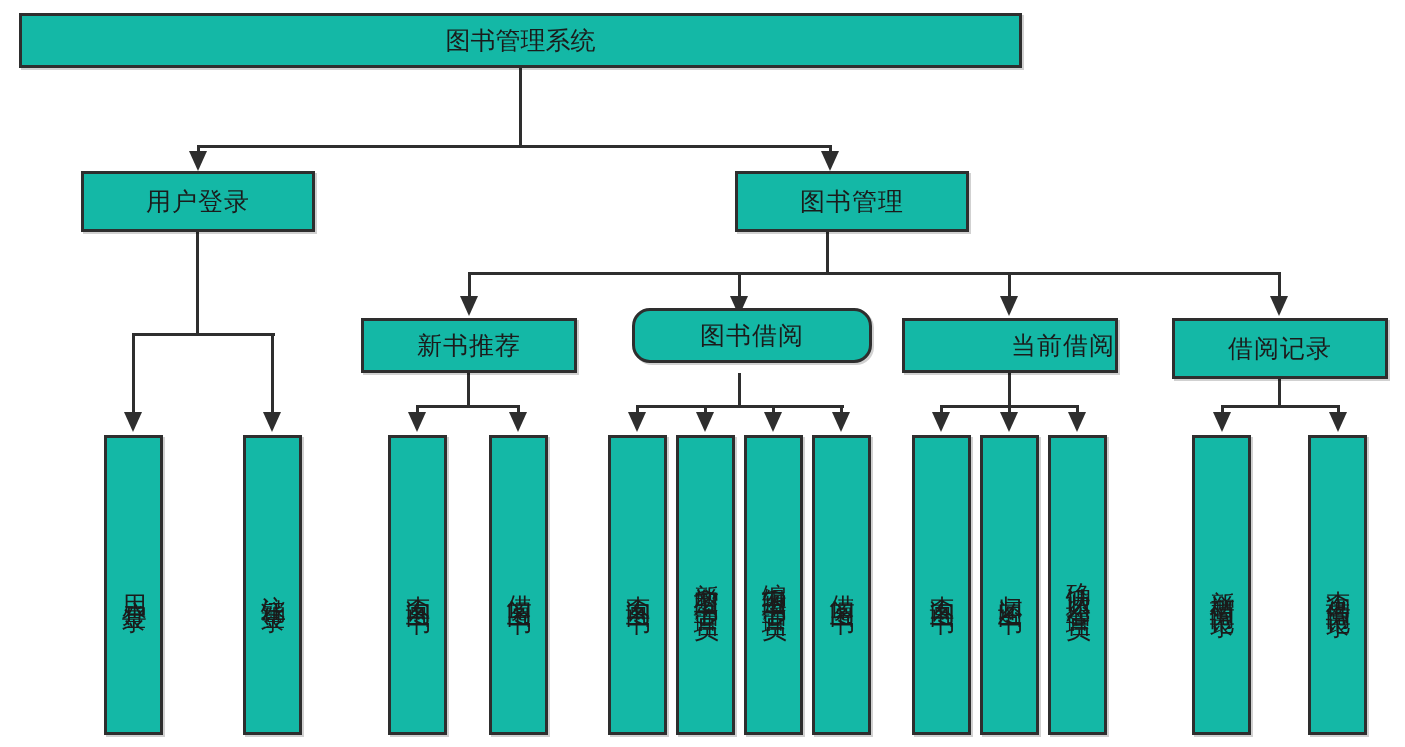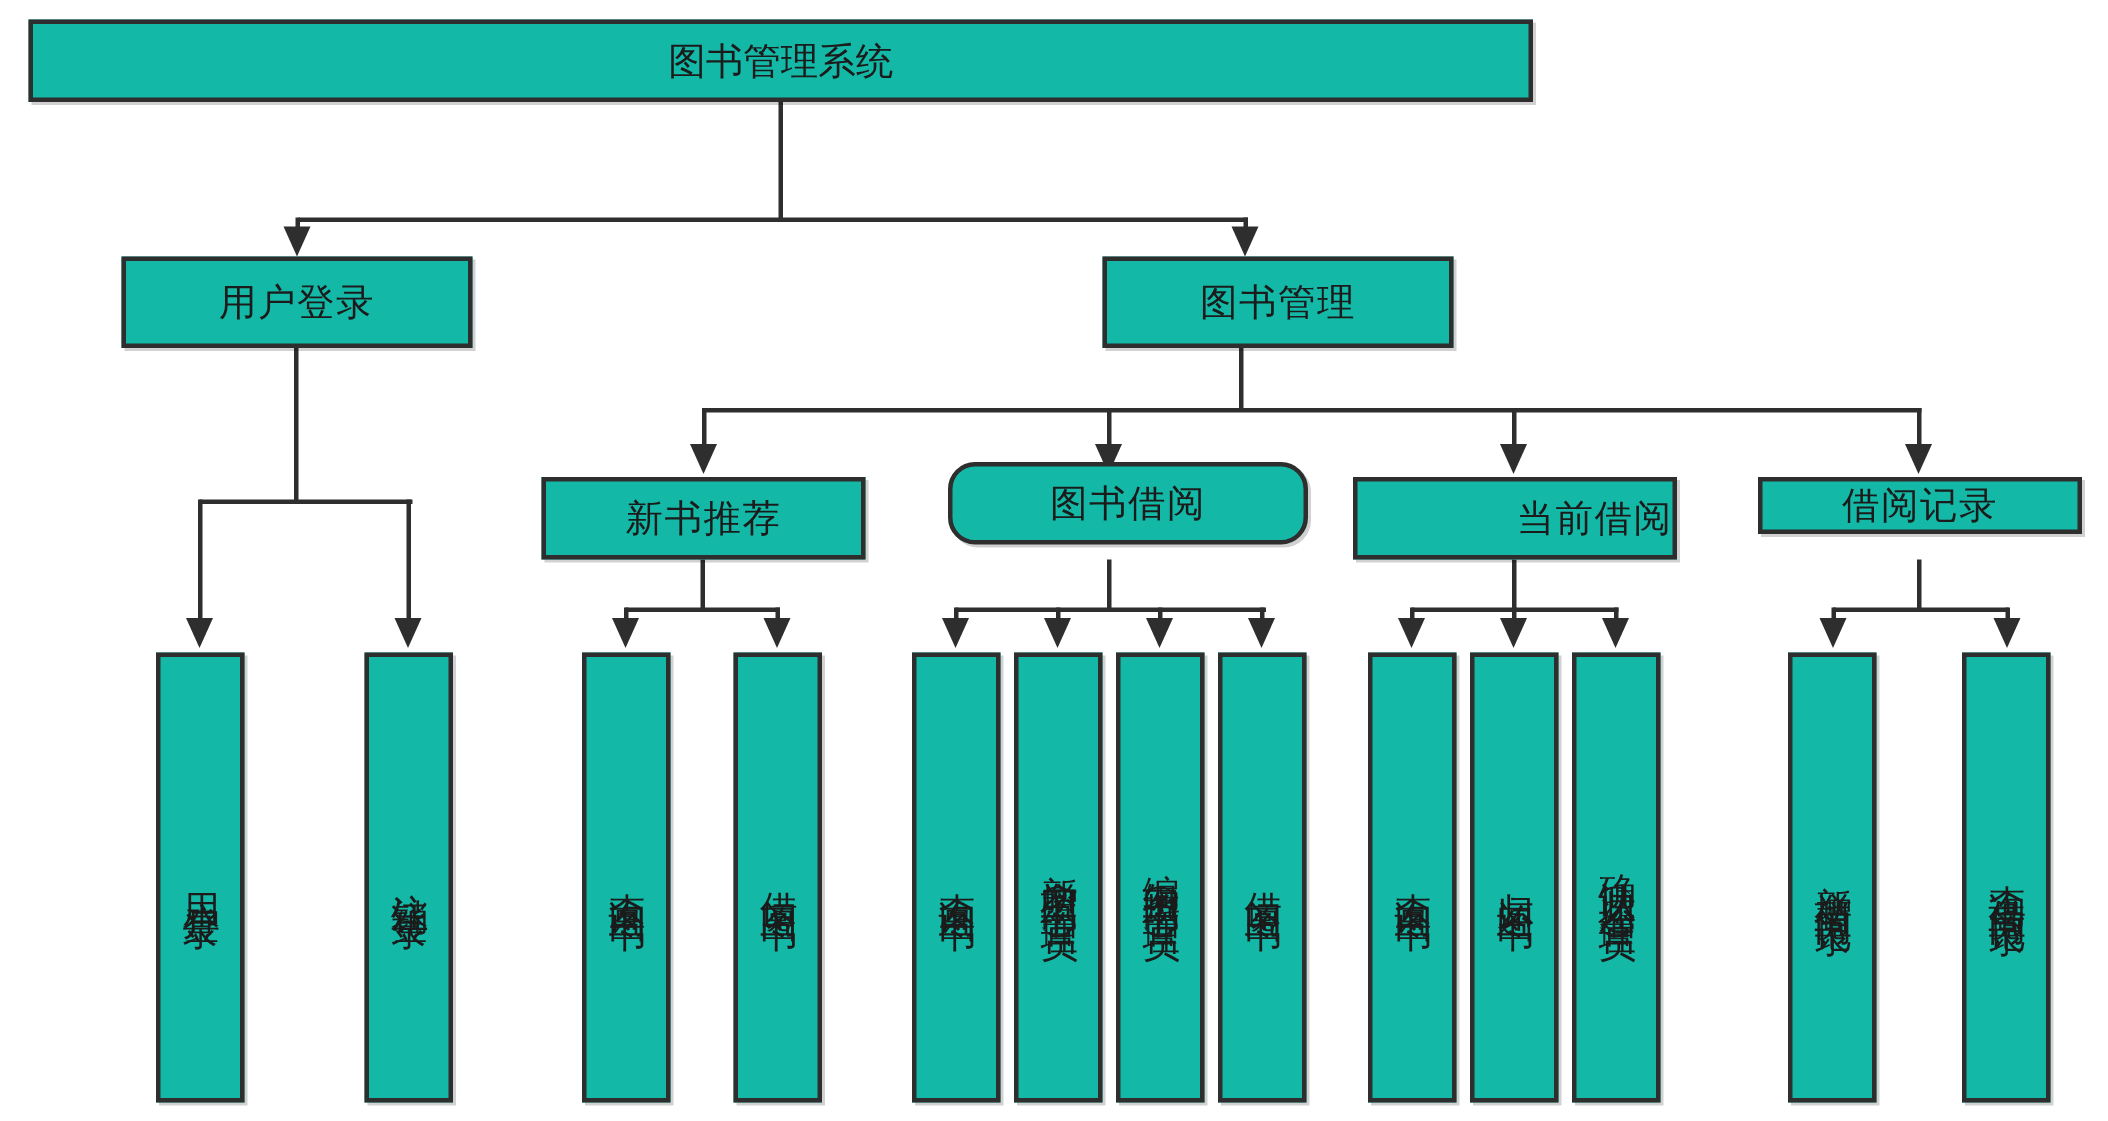--- a/index.html
+++ b/index.html
@@ -118,21 +118,21 @@
 
   <div class="node h" style="left:361px;top:318px;width:216px;height:55px;">
     <span>新书推荐</span>
   </div>
   <div class="node h" style="left:632px;top:308px;width:240px;height:55px;border-radius:18px;">
     <span>图书借阅</span>
   </div>
   <div class="node h" style="left:902px;top:318px;width:216px;height:55px;justify-content:flex-end;">
     <span>当前借阅</span>
   </div>
-  <div class="node h" style="left:1172px;top:318px;width:216px;height:38px;">
+  <div class="node h" style="left:1172px;top:318px;width:216px;height:61px;">
     <span>借阅记录</span>
   </div>
 
   <div class="ln vln" style="left:467px;top:373px;width:3px;height:34px;"></div>
   <div class="ln hln" style="left:417px;top:405px;width:103px;height:3px;"></div>
   <div class="ln vln" style="left:416px;top:405px;width:3px;height:18px;"></div>
   <div class="arrow" style="left:408px;top:412px;"></div>
   <div class="ln vln" style="left:517px;top:405px;width:3px;height:18px;"></div>
   <div class="arrow" style="left:509px;top:412px;"></div>
 

